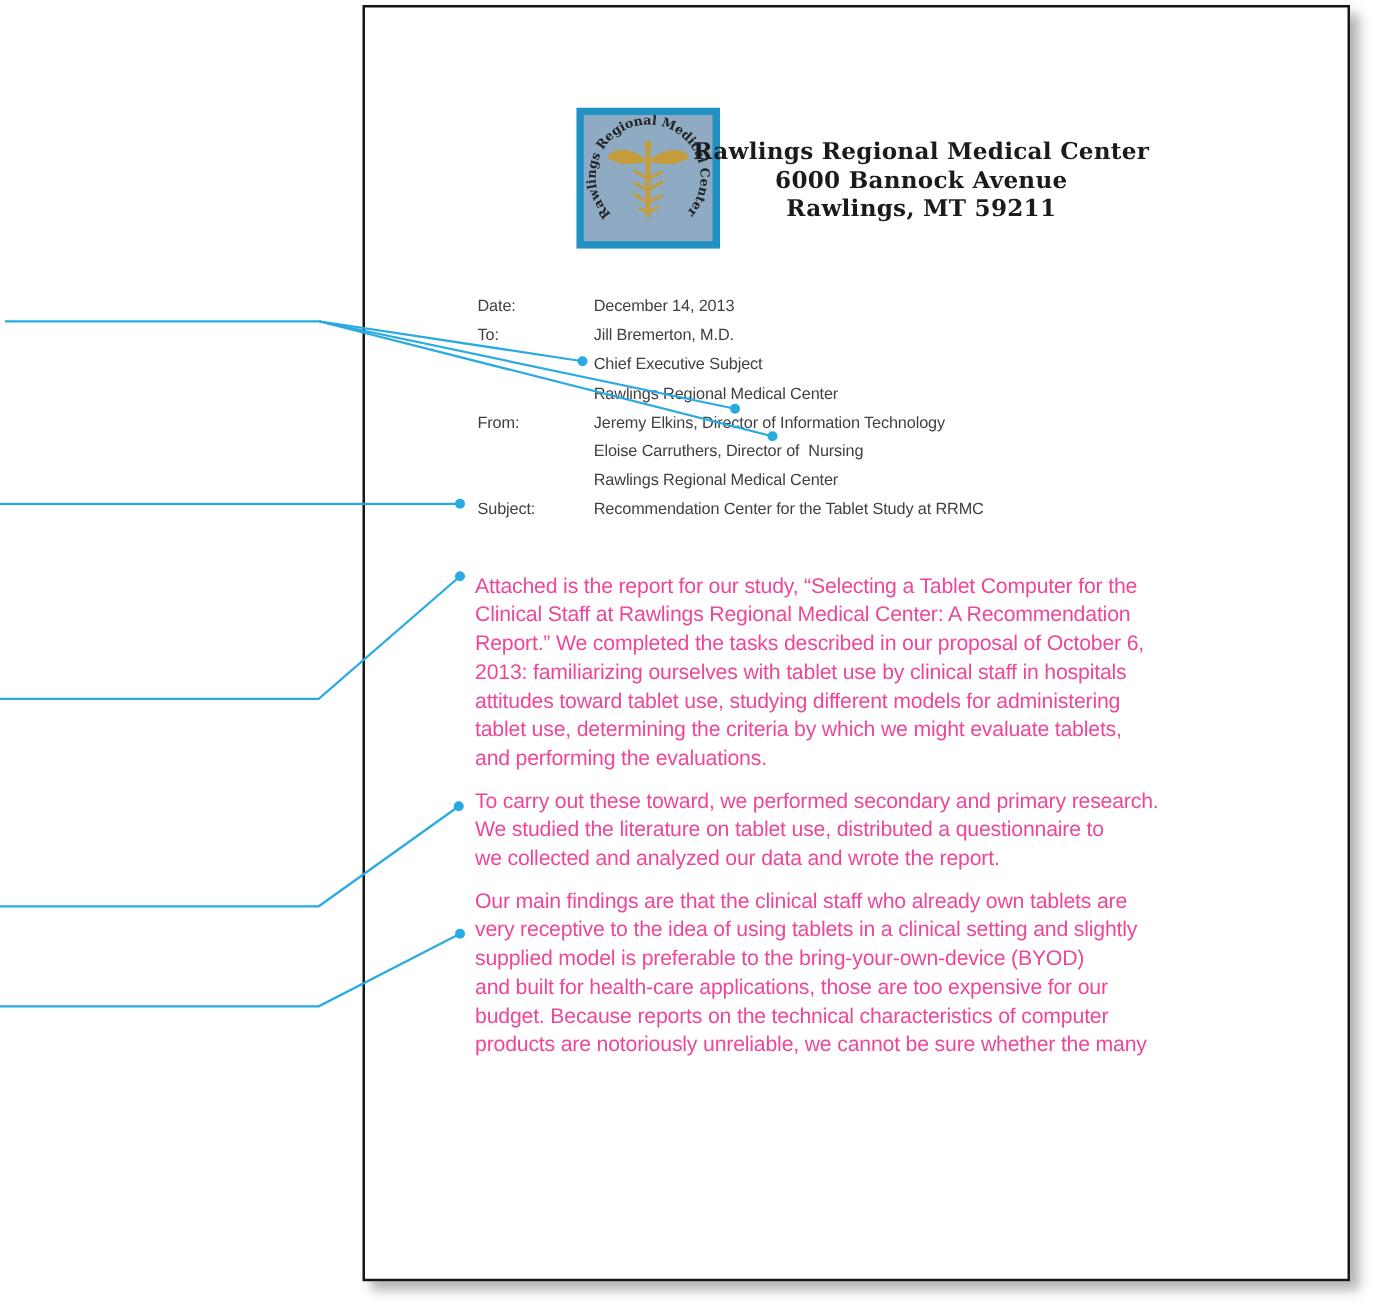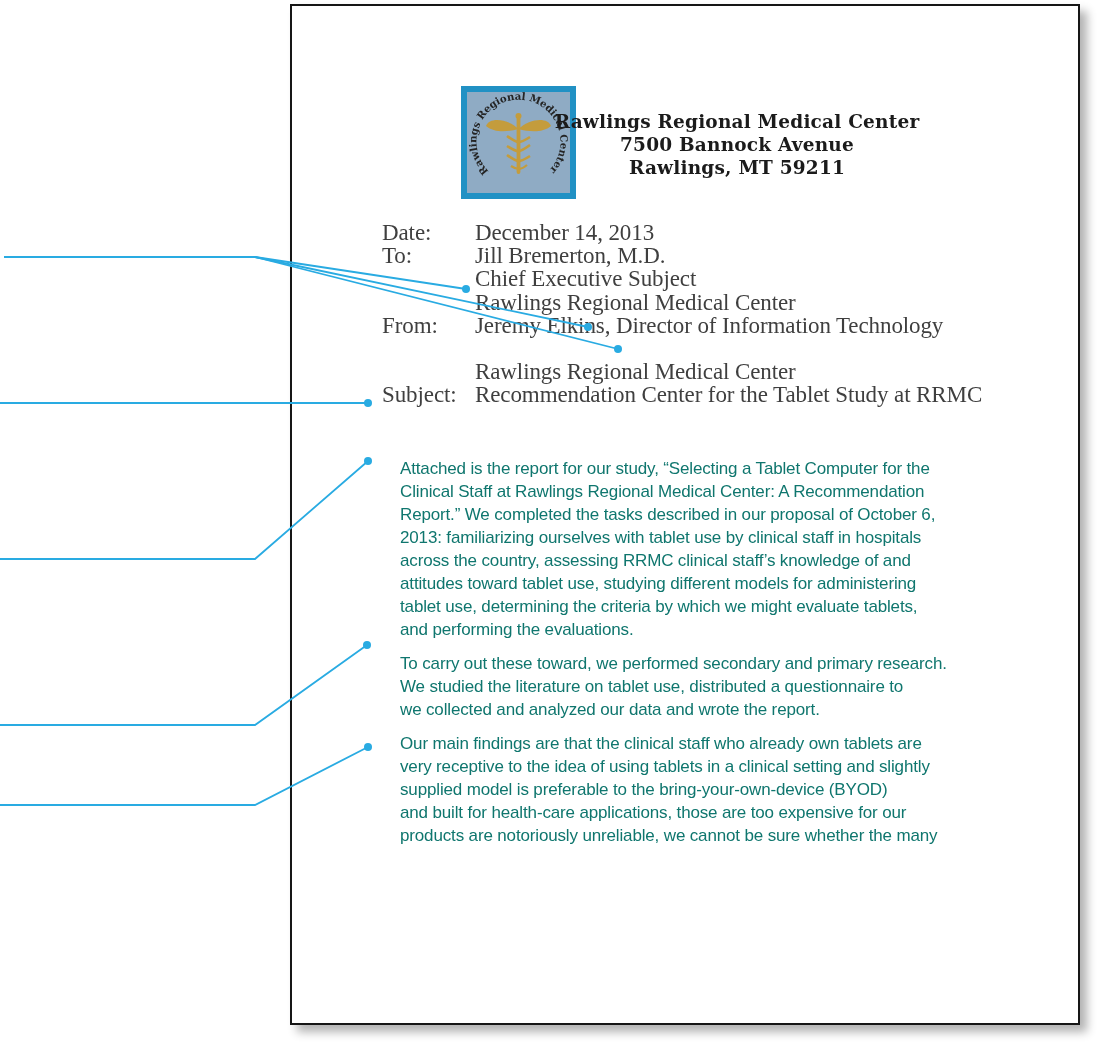--- a/index.html
+++ b/index.html
@@ -11,29 +11,29 @@
 
   
   .logo{position:absolute;left:169px;top:80px;width:115px;height:113px;}
 
   
   .letterhead{position:absolute;left:200px;top:104px;width:490px;text-align:center;
               font-family:"DejaVu Serif","Liberation Serif",serif;font-weight:bold;
               color:#1b1b1b;font-size:18.5px;line-height:23px;letter-spacing:0.2px;}
 
   
-  .memo{position:absolute;left:90px;top:215px;width:620px;color:#3f3f3f;
-        font-size:23px;letter-spacing:-0.1px;font-family:Liberation Serif, serif;}
+  .memo{position:absolute;left:90px;top:227px;width:620px;color:#3f3f3f;
+        font-size:13px;letter-spacing:-0.1px;}
   .memo-row{display:flex;height:23.2px;line-height:23.2px;}
   .memo-label{width:93px;flex:0 0 93px;}
   .memo-value{white-space:pre;}
 
   
-  .bodytext{position:absolute;left:88px;top:451px;width:640px;color:#0f766e;
-            font-size:17px;letter-spacing:-0.15px;margin-left:20px;}
+  .bodytext{position:absolute;left:88px;top:451px;width:640px;color:#ec4899;
+            font-size:17px;letter-spacing:-0.15px;}
   .para{margin:0 0 11px 0;}
   .tl{height:23px;line-height:23px;white-space:pre;}
 </style>
 </head>
 <body>
 
 <div class="canvas">
 
   <div class="page">
 
@@ -54,21 +54,21 @@
         <path d="M57.5 43 C 69 32, 87 31, 90 40 C 82 47, 68 46, 57.5 43 Z" stroke="none"></path>
         <path d="M46 50 C 57 58, 58 58, 69 51" fill="none" stroke-width="2.6"></path>
         <path d="M69 59 C 58 67, 57 67, 46 60" fill="none" stroke-width="2.6"></path>
         <path d="M46 69 C 57 77, 58 77, 69 70" fill="none" stroke-width="2.6"></path>
         <path d="M66 79 C 60 84, 56 84, 50 80" fill="none" stroke-width="2.2"></path>
       </g>
     </svg>
 
     <div class="letterhead">
       <div>Rawlings Regional Medical Center</div>
-      <div>7500 Bannock Avenue</div>
+      <div>6000 Bannock Avenue</div>
       <div>Rawlings, MT 59211</div>
     </div>
 
     <div class="memo">
       <div class="memo-row">
         <div class="memo-label">Date:</div>
         <div class="memo-value">December 14, 2013</div>
       </div>
       <div class="memo-row">
         <div class="memo-label">To:</div>
@@ -81,52 +81,53 @@
       <div class="memo-row">
         <div class="memo-label"></div>
         <div class="memo-value">Rawlings Regional Medical Center</div>
       </div>
       <div class="memo-row">
         <div class="memo-label">From:</div>
         <div class="memo-value">Jeremy Elkins, Director of Information Technology</div>
       </div>
       <div class="memo-row">
         <div class="memo-label"></div>
+        <div class="memo-value">Eloise Carruthers, Director of  Nursing</div>
       </div>
       <div class="memo-row">
         <div class="memo-label"></div>
         <div class="memo-value">Rawlings Regional Medical Center</div>
       </div>
       <div class="memo-row">
         <div class="memo-label">Subject:</div>
         <div class="memo-value">Recommendation Center for the Tablet Study at RRMC</div>
       </div>
     </div>
 
     <div class="bodytext">
       <div class="para">
           <div class="tl">Attached is the report for our study, “Selecting a Tablet Computer for the</div>
           <div class="tl">Clinical Staff at Rawlings Regional Medical Center: A Recommendation</div>
           <div class="tl">Report.” We completed the tasks described in our proposal of October 6,</div>
           <div class="tl">2013: familiarizing ourselves with tablet use by clinical staff in hospitals</div>
-          <div class="tl">across the country, assessing RRMC clinical staff’s knowledge of and</div>
           <div class="tl">attitudes toward tablet use, studying different models for administering</div>
           <div class="tl">tablet use, determining the criteria by which we might evaluate tablets,</div>
           <div class="tl">and performing the evaluations.</div>
         </div>
       <div class="para">
           <div class="tl">To carry out these toward, we performed secondary and primary research.</div>
           <div class="tl">We studied the literature on tablet use, distributed a questionnaire to</div>
           <div class="tl">we collected and analyzed our data and wrote the report.</div>
         </div>
       <div class="para">
           <div class="tl">Our main findings are that the clinical staff who already own tablets are</div>
           <div class="tl">very receptive to the idea of using tablets in a clinical setting and slightly</div>
           <div class="tl">supplied model is preferable to the bring-your-own-device (BYOD)</div>
           <div class="tl">and built for health-care applications, those are too expensive for our</div>
+          <div class="tl">budget. Because reports on the technical characteristics of computer</div>
           <div class="tl">products are notoriously unreliable, we cannot be sure whether the many</div>
         </div>
     </div>
   </div>
 
   <svg class="overlay" viewBox="0 0 1098 1043">
     <g fill="none" stroke-width="1.8" stroke="#29abe2">
       <path d="M4 257 L255 257"></path>
       <path d="M255 257 L466 289"></path>
       <path d="M255 257 L588 327"></path>

